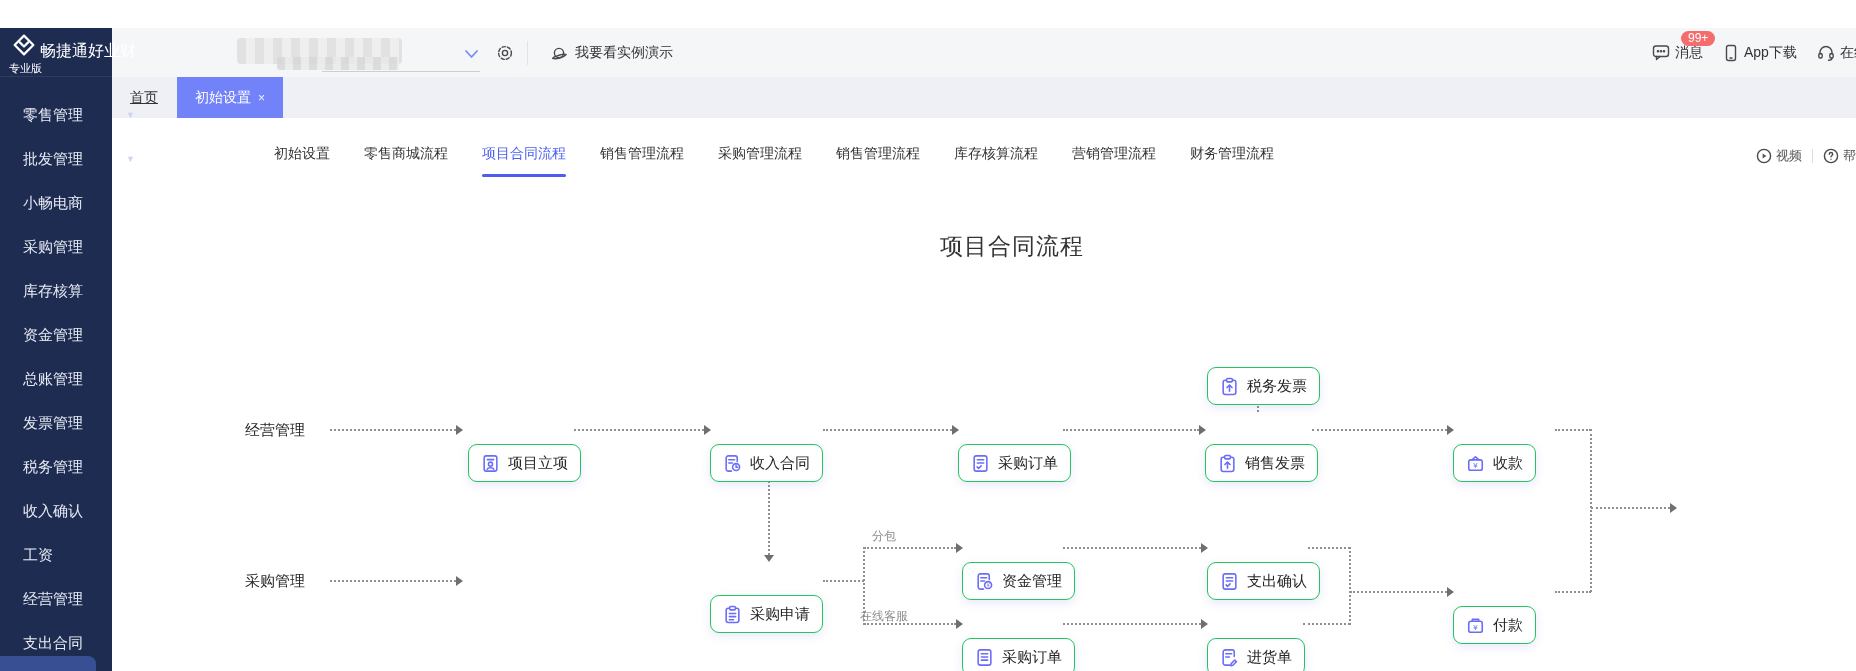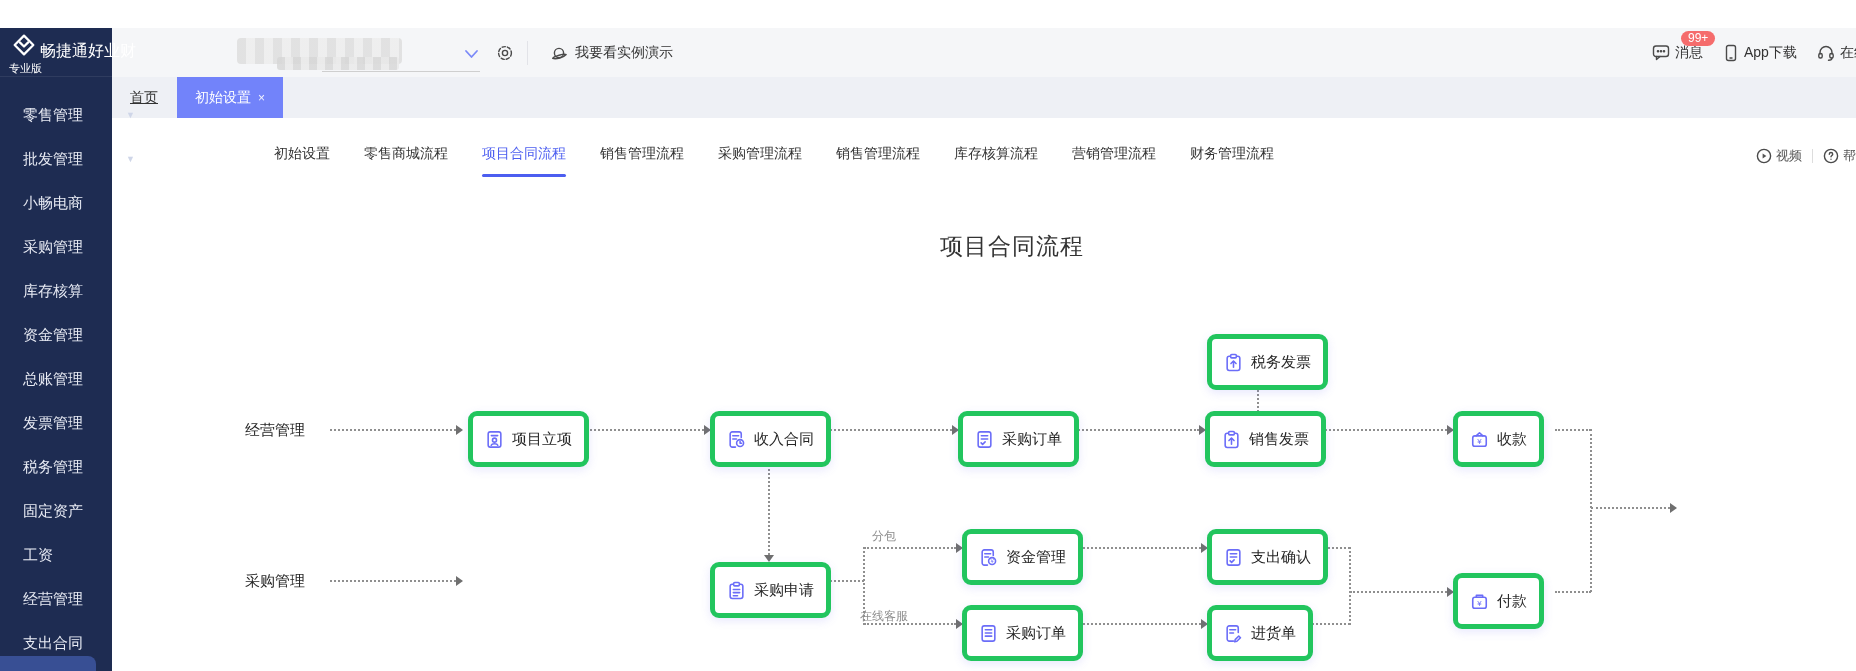--- a/index.html
+++ b/index.html
@@ -51,23 +51,23 @@
   .flow-tab.active { color:#4c5ef0; }
   .flow-tab.active::after { content:""; position:absolute; left:0; right:0; bottom:0; height:3px; background:#4c5ef0; border-radius:2px; }
   .help-group { position:absolute; left:1756px; top:147px; display:flex; align-items:center; gap:10px; font-size:13px; color:#555; white-space:nowrap; }
   .help-group .item { display:flex; align-items:center; gap:4px; }
   .hg-div { width:1px; height:14px; background:#ddd; }
 
   
   .diagram-title { position:absolute; left:912px; top:231px; width:200px; text-align:center;
                    font-size:23px; font-weight:500; color:#333; letter-spacing:1px; }
   .node { position:absolute; display:flex; align-items:center; gap:8px; background:#fff;
-          border:5px solid #22c55e; border-radius:9px; padding:0 12px; height:56px;
+          border:1px solid #22c55e; border-radius:9px; padding:0 12px; height:38px;
           font-size:15px; font-weight:500; color:#262626; white-space:nowrap;
-          box-shadow:0 3px 10px rgba(110,115,245,.16); z-index:1; }
+          box-shadow:0 3px 10px rgba(110,115,245,.16); z-index:1;margin-top:33px; }
   .node svg { flex:none; }
   .row-label { position:absolute; font-size:15px; font-weight:500; color:#262626; white-space:nowrap; }
   .edge-label { position:absolute; font-size:12px; color:#8c8c8c; white-space:nowrap; }
   .eh { position:absolute; height:0; border-top:2px dotted #8f8f8f; }
   .ev { position:absolute; width:0; border-left:2px dotted #8f8f8f; }
   .ar { position:absolute; width:0; height:0; border-top:5px solid transparent; border-bottom:5px solid transparent; border-left:7px solid #6f6f6f; }
   .au { position:absolute; width:0; height:0; border-left:5px solid transparent; border-right:5px solid transparent; border-bottom:7px solid #6f6f6f; }
   .ad { position:absolute; width:0; height:0; border-left:5px solid transparent; border-right:5px solid transparent; border-top:7px solid #6f6f6f; }
   svg.nico { stroke:#6b6df8; fill:none; stroke-width:1.5; stroke-linecap:round; stroke-linejoin:round; }
   svg.hico { stroke:#4a4a4a; fill:none; stroke-width:1.4; stroke-linecap:round; stroke-linejoin:round; }
@@ -177,21 +177,21 @@
       <li>
           <span>总账管理</span>
         </li>
       <li>
           <span>发票管理</span>
         </li>
       <li>
           <span>税务管理</span>
         </li>
       <li>
-          <span>固定资产</span>
+          <span>收入确认</span>
         </li>
       <li>
           <span>工资</span>
         </li>
       <li>
           <span>经营管理</span>
         </li>
       <li>
           <span>支出合同</span>
         </li>

